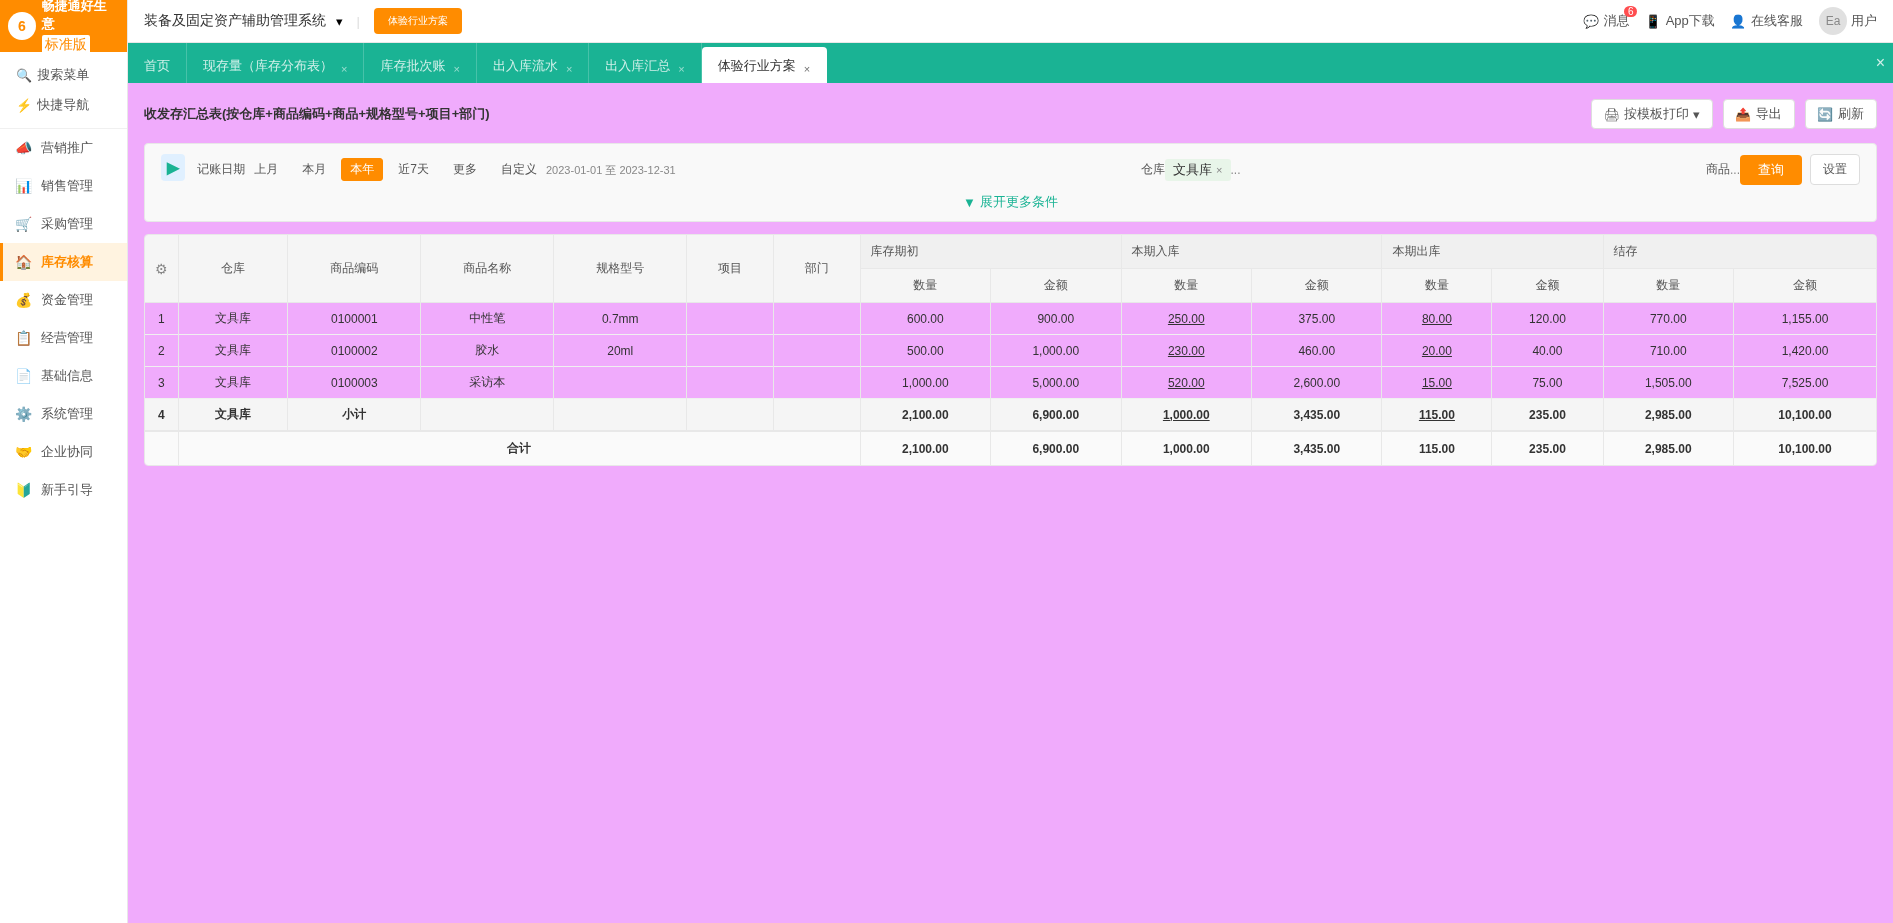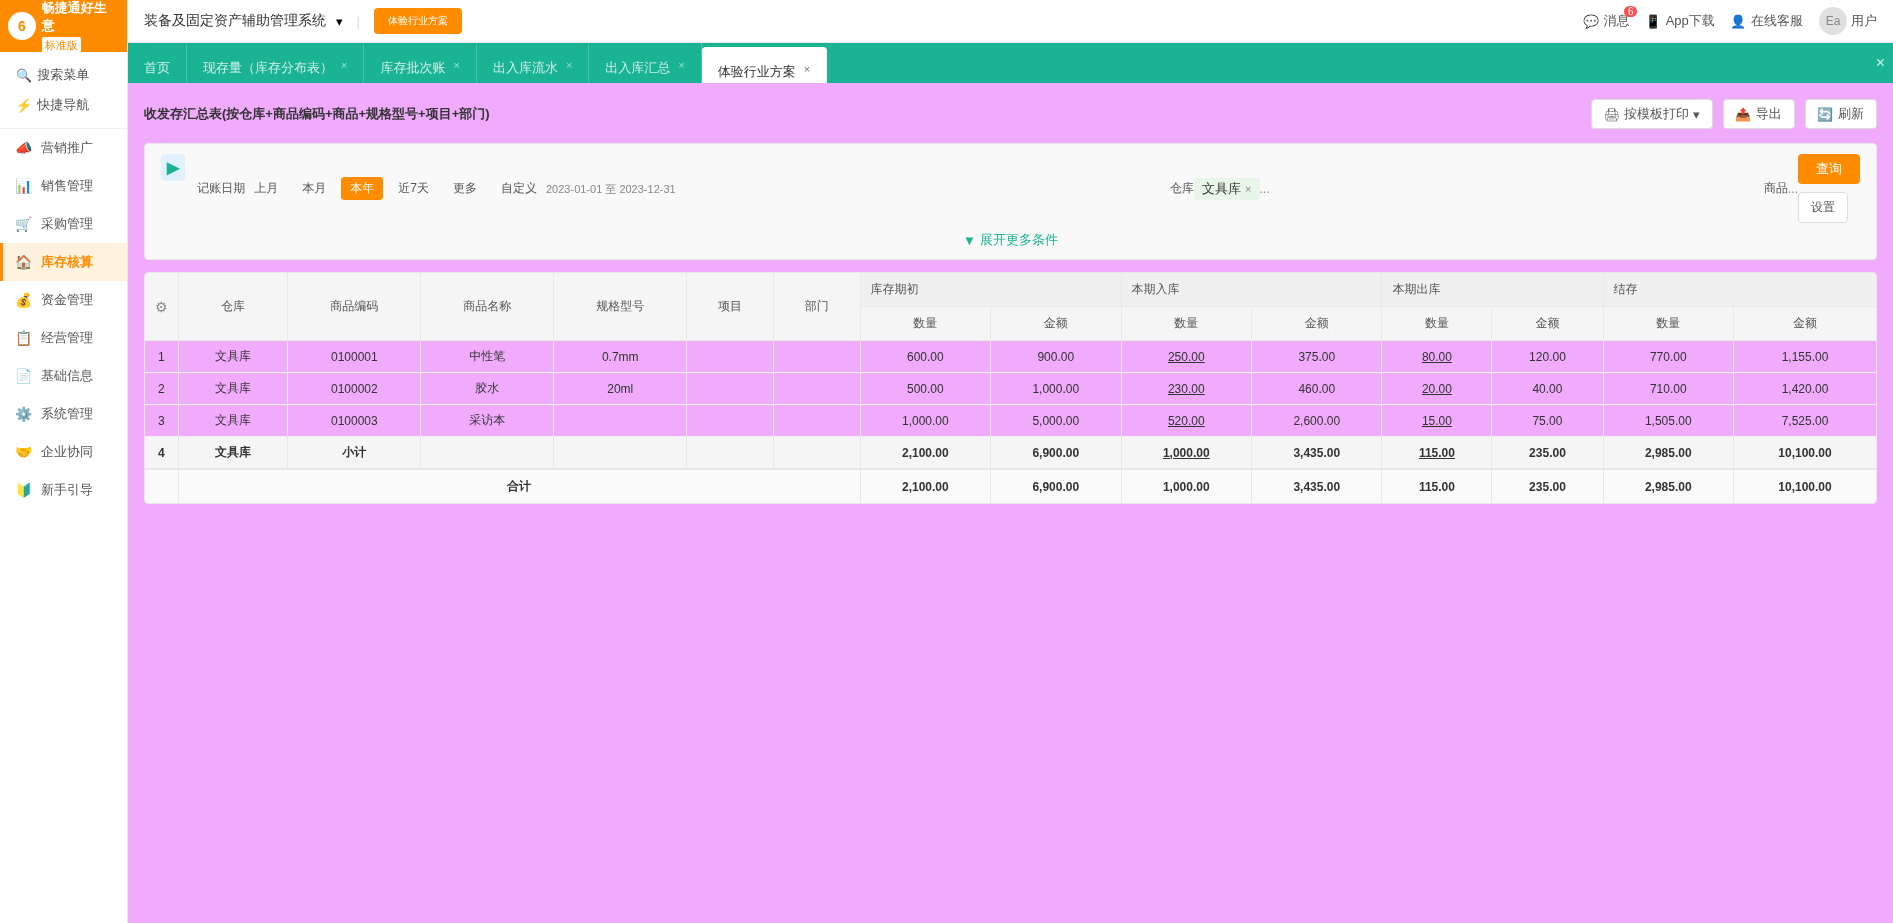--- a/index.html
+++ b/index.html
@@ -2,21 +2,21 @@
 <html><head>
   <meta charset="utf-8">
   <style>
     * { box-sizing: border-box; margin: 0; padding: 0; font-family: 'Microsoft YaHei', Arial, sans-serif; font-size: 13px; }
     body { background: #f0f2f5; display: flex; height: 923px; overflow: hidden; }
 
     
     .sidebar { width: 128px; background: #fff; display: flex; flex-direction: column; border-right: 1px solid #e8e8e8; flex-shrink: 0; height: 100%; }
     .sidebar-logo { background: #ff8c00; padding: 10px 8px; display: flex; align-items: center; gap: 6px; height: 52px; }
     .sidebar-logo-icon { width: 28px; height: 28px; background: #fff; border-radius: 50%; display: flex; align-items: center; justify-content: center; color: #ff8c00; font-weight: bold; font-size: 14px; }
-    .sidebar-logo-badge { background: #fff; color: #ff8c00; font-size: 11px; border-radius: 2px; padding: 1px 3px; margin-top: 2px; display: inline-block; text-align: center; }
+    .sidebar-logo-badge { background: #fff; color: #ff8c00; font-size: 14px; border-radius: 2px; padding: 1px 3px; margin-top: 2px; display: inline-block; text-align: center; }
     .sidebar-search { padding: 8px; border-bottom: 1px solid #f0f0f0; }
     .sidebar-search-item { display: flex; align-items: center; gap: 5px; padding: 6px 8px; cursor: pointer; border-radius: 4px; color: #555; }
     .sidebar-menu { flex: 1; overflow-y: auto; }
     .sidebar-menu-item { display: flex; align-items: center; gap: 8px; padding: 10px 12px; cursor: pointer; color: #555; border-left: 3px solid transparent; }
     .sidebar-menu-item.active { background: #fff3e0; color: #ff8c00; border-left-color: #ff8c00; font-weight: bold; }
     .sidebar-menu-icon { width: 18px; text-align: center; font-size: 14px; }
 
     
     .main { flex: 1; display: flex; flex-direction: column; overflow: hidden; }
 
@@ -26,21 +26,21 @@
     .system-title { font-size: 14px; color: #333; }
     .header-dropdown { display: flex; align-items: center; gap: 4px; cursor: pointer; }
     .header-btn { background: #ff8c00; color: #fff; border: none; border-radius: 4px; padding: 6px 14px; cursor: pointer; font-size: 10px; }
     .top-header-right { display: flex; align-items: center; gap: 16px; color: #555; }
     .header-action { display: flex; align-items: center; gap: 4px; cursor: pointer; position: relative; }
     .badge { background: #ff4d4f; color: #fff; border-radius: 10px; font-size: 10px; padding: 0 4px; position: absolute; top: -6px; right: -8px; }
     .user-avatar { width: 28px; height: 28px; background: #e0e0e0; border-radius: 50%; display: flex; align-items: center; justify-content: center; font-size: 12px; color: #888; }
 
     
     .tabs-bar { background: #1ab394; display: flex; align-items: center; padding: 0 0; height: 40px; }
-    .tab-item { display: flex; align-items: flex-start; gap: 6px; padding: 16px 16px; height: 40px; cursor: pointer; color: rgba(255,255,255,0.8); font-size: 13px; white-space: nowrap; border-right: 1px solid rgba(255,255,255,0.2); }
+    .tab-item { display: flex; align-items: flex-end; gap: 6px; padding: 8px 16px; height: 40px; cursor: pointer; color: rgba(255,255,255,0.8); font-size: 13px; white-space: nowrap; border-right: 1px solid rgba(255,255,255,0.2); }
     .tab-item.active { background: #fff; color: #333; border-radius: 4px 4px 0 0; margin-top: 4px; height: 36px; }
     .tab-close { font-size: 11px; opacity: 0.7; margin-left: 2px; }
     .tabs-close-all { margin-left: auto; margin-right: 8px; color: #fff; cursor: pointer; font-size: 16px; opacity: 0.8; }
 
     
     .page-content { flex: 1; background: #f0abfc; overflow: auto; padding: 0; }
 
     
     .page-inner { padding: 16px; }
     .page-title { font-size: 15px; font-weight: bold; color: #333; margin-bottom: 14px; display: flex; justify-content: space-between; align-items: center; }
@@ -74,21 +74,21 @@
     tbody tr { border-bottom: 1px solid #f0f0f0; }
     tbody tr.subtotal { background: #f5f5f5; font-weight: bold; }
     tbody td { padding: 7px 10px; text-align: center; color: #333; font-size: 12px; border-right: 1px solid #e8e8e8; }
     tbody td:last-child { border-right: none; }
     td.underline { text-decoration: underline; cursor: pointer; color: #333; }
     tfoot tr { background: #fafafa; border-top: 2px solid #e8e8e8; }
     tfoot td { padding: 8px 10px; text-align: center; font-weight: bold; font-size: 12px; border-right: 1px solid #e8e8e8; color: #333; }
     tfoot td:last-child { border-right: none; }
     .gear-btn { background: none; border: none; cursor: pointer; color: #888; font-size: 14px; }
 
-    .filter-right-actions { margin-left: auto; display: flex; gap: 8px; align-items: flex-start; flex-direction: column; }
+    .filter-right-actions { margin-left: auto; display: flex; gap: 8px; align-items: flex-end; }
   </style>
 </head>
 <body>
 
 <div class="sidebar">
   <div class="sidebar-logo">
     <div class="sidebar-logo-icon">6</div>
     <div>
       <div style="color:#fff;font-size:13px;font-weight:bold;">畅捷通好生意</div>
       <div class="sidebar-logo-badge">标准版</div>

